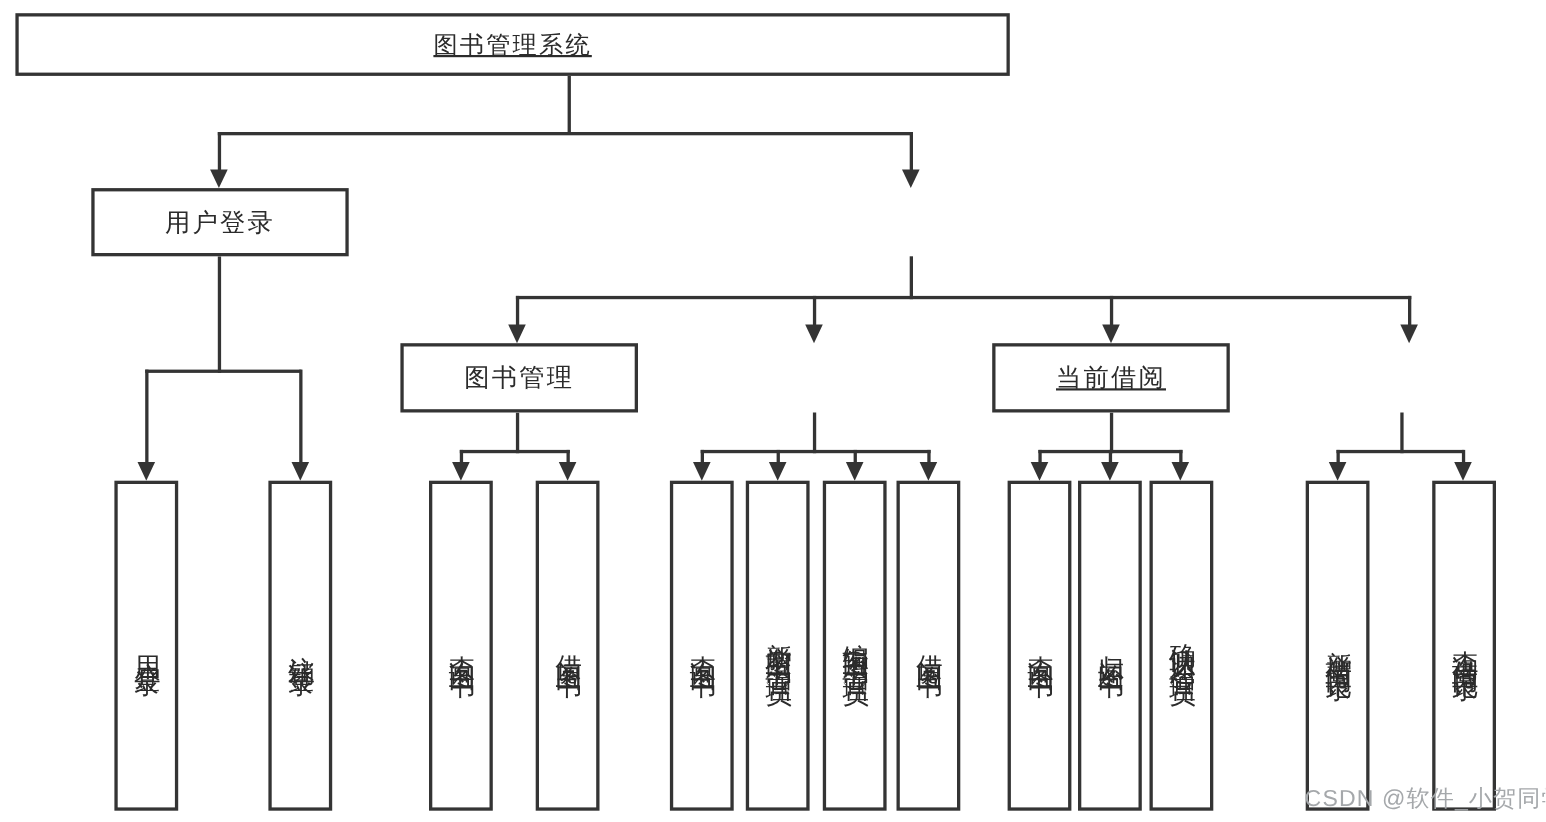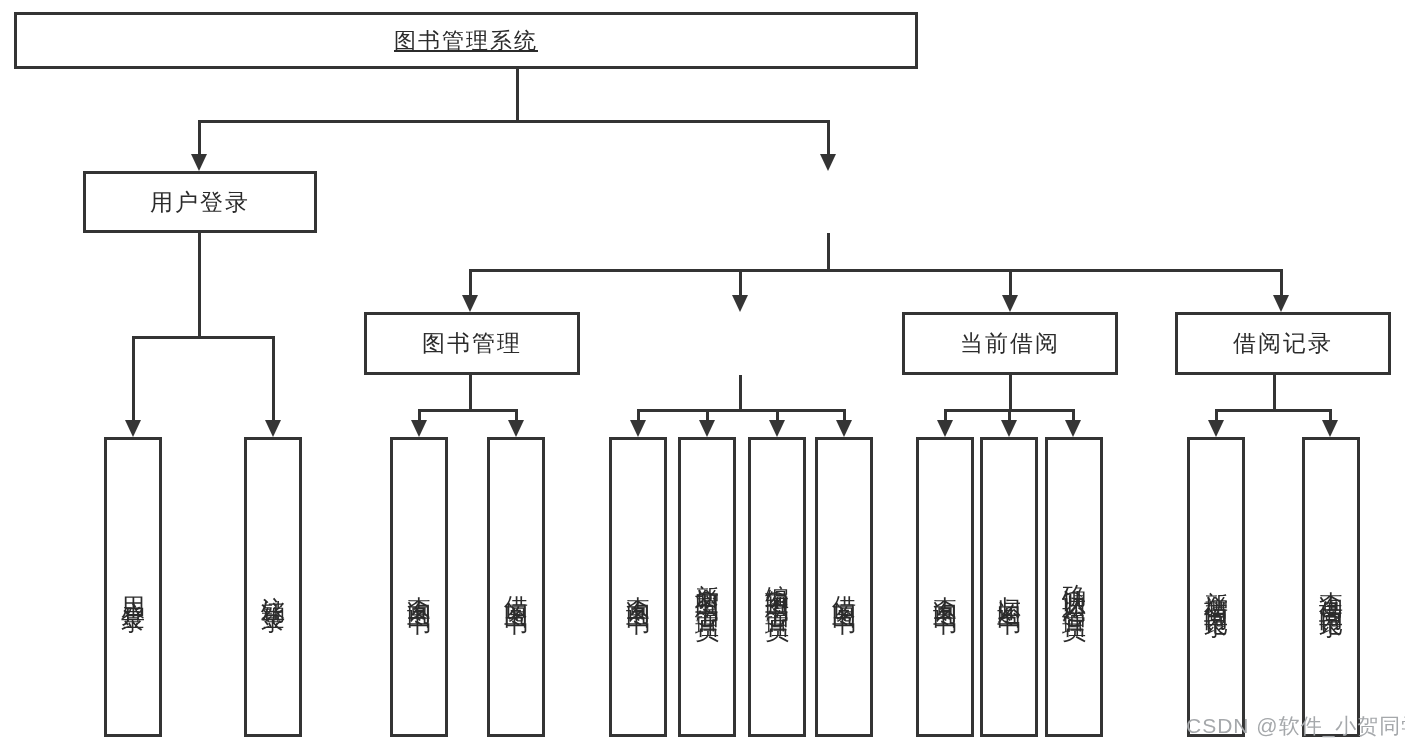--- a/index.html
+++ b/index.html
@@ -117,25 +117,22 @@
   <div class="v" style="left:739px; top:269px; height:29px;"></div>
   <div class="arrow" style="left:732px; top:295px;"></div>
   <div class="v" style="left:1009px; top:269px; height:29px;"></div>
   <div class="arrow" style="left:1002px; top:295px;"></div>
   <div class="v" style="left:1280px; top:269px; height:29px;"></div>
   <div class="arrow" style="left:1273px; top:295px;"></div>
 
   <div class="hnode" style="left:364px; top:312px; width:216px; height:63px;">
     <span>图书管理</span>
   </div>
-  <div class="hnode" style="left:902px; top:312px; width:216px; height:63px;">
+  <div class="hnode" style="left:902px; top:312px; width:216px; height:63px;text-decoration:underline;">
     <span>当前借阅</span>
-  </div>
-  <div class="hnode" style="left:1175px; top:312px; width:216px; height:63px;">
-    <span>借阅记录</span>
   </div>
 
   <div class="v" style="left:469px; top:375px; height:37px;"></div>
   <div class="h" style="left:418px; top:409px; width:100px;"></div>
   <div class="v" style="left:418px; top:409px; height:14px;"></div>
   <div class="arrow" style="left:411px; top:420px;"></div>
   <div class="v" style="left:515px; top:409px; height:14px;"></div>
   <div class="arrow" style="left:508px; top:420px;"></div>
 
   <div class="v" style="left:739px; top:375px; height:37px;"></div>

